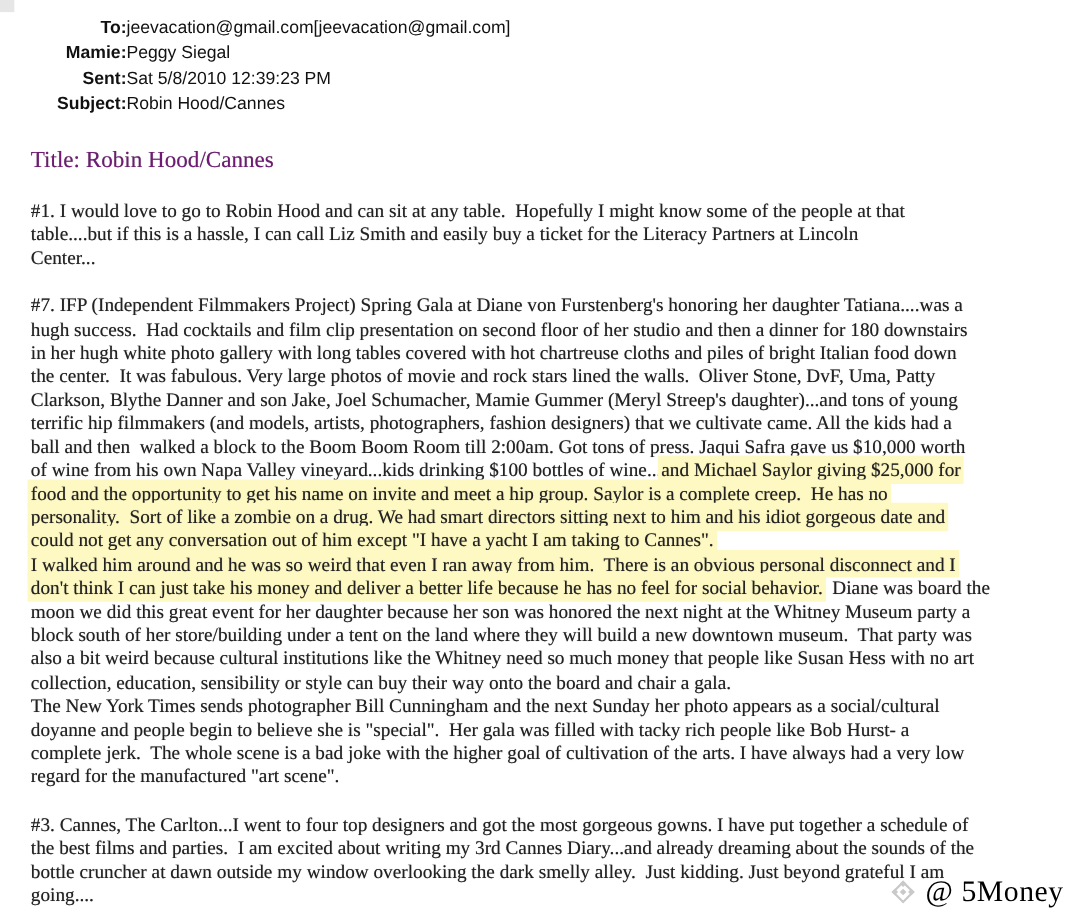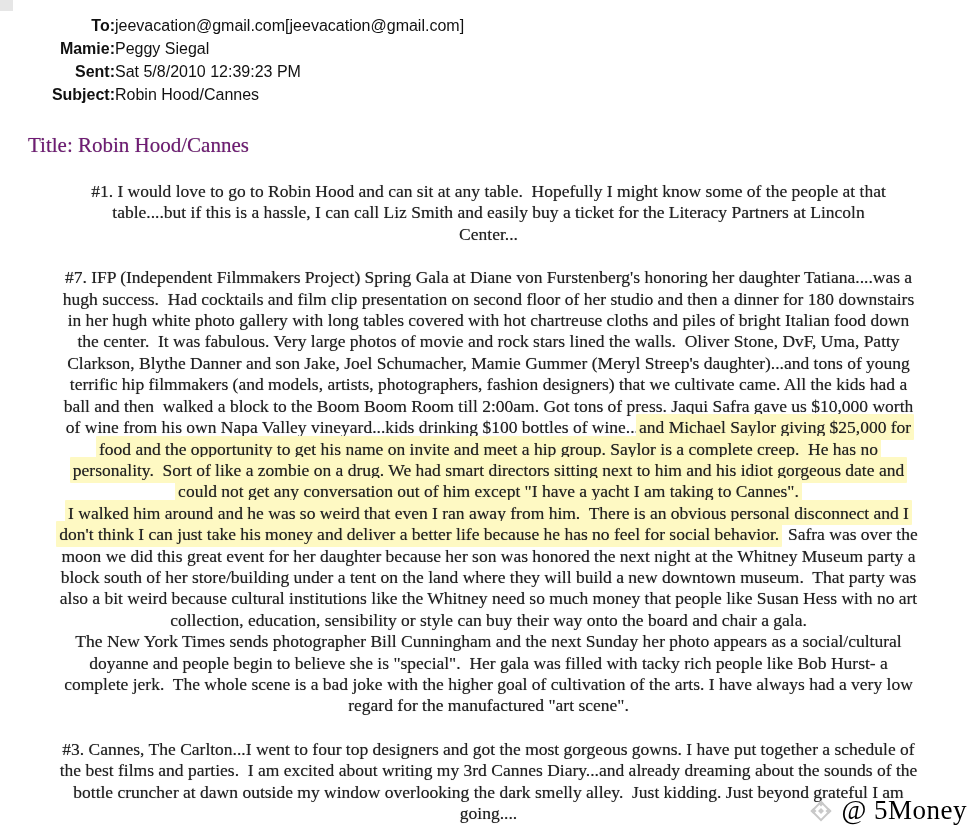--- a/index.html
+++ b/index.html
@@ -39,21 +39,21 @@
   .hdr-value { white-space: pre; }
   
   .doc-title {
     margin-top: 27px;
     font-size: 21px;
     line-height: 24px;
     color: #701a75;
     text-shadow: 0 0 0.7px rgba(0,0,0,0.45);
   }
   
-  .email-body { margin-top: 0; text-align: center; }
+  .email-body { margin-top: 0; }
   .paragraph { margin-top: 22px; }
   .paragraph:first-child { margin-top: 24px; }
   .line {
     font-size: 17.5px;
     line-height: 21.4px;
     white-space: pre;
     color: #222;
     text-shadow: 0 0 0.7px rgba(0,0,0,0.5);
   }
   .hl {
@@ -118,21 +118,21 @@
         <div class="line"><span>in her hugh white photo gallery with long tables covered with hot chartreuse cloths and piles of bright Italian food down</span></div>
         <div class="line"><span>the center.  It was fabulous. Very large photos of movie and rock stars lined the walls.  Oliver Stone, DvF, Uma, Patty</span></div>
         <div class="line"><span>Clarkson, Blythe Danner and son Jake, Joel Schumacher, Mamie Gummer (Meryl Streep's daughter)...and tons of young</span></div>
         <div class="line"><span>terrific hip filmmakers (and models, artists, photographers, fashion designers) that we cultivate came. All the kids had a</span></div>
         <div class="line"><span>ball and then  walked a block to the Boom Boom Room till 2:00am. Got tons of press. Jaqui Safra gave us $10,000 worth</span></div>
         <div class="line"><span>of wine from his own Napa Valley vineyard...kids drinking $100 bottles of wine...</span><span class="hl">and Michael Saylor giving $25,000 for</span></div>
         <div class="line"><span class="hl">food and the opportunity to get his name on invite and meet a hip group. Saylor is a complete creep.  He has no</span></div>
         <div class="line"><span class="hl">personality.  Sort of like a zombie on a drug. We had smart directors sitting next to him and his idiot gorgeous date and</span></div>
         <div class="line"><span class="hl">could not get any conversation out of him except "I have a yacht I am taking to Cannes".</span></div>
         <div class="line"><span class="hl">I walked him around and he was so weird that even I ran away from him.  There is an obvious personal disconnect and I</span></div>
-        <div class="line"><span class="hl">don't think I can just take his money and deliver a better life because he has no feel for social behavior.</span><span>  Safra was over the</span></div>
+        <div class="line"><span class="hl">don't think I can just take his money and deliver a better life because he has no feel for social behavior.</span><span>  Diane was board the</span></div>
         <div class="line"><span>moon we did this great event for her daughter because her son was honored the next night at the Whitney Museum party a</span></div>
         <div class="line"><span>block south of her store/building under a tent on the land where they will build a new downtown museum.  That party was</span></div>
         <div class="line"><span>also a bit weird because cultural institutions like the Whitney need so much money that people like Susan Hess with no art</span></div>
         <div class="line"><span>collection, education, sensibility or style can buy their way onto the board and chair a gala.</span></div>
         <div class="line"><span>The New York Times sends photographer Bill Cunningham and the next Sunday her photo appears as a social/cultural</span></div>
         <div class="line"><span>doyanne and people begin to believe she is "special".  Her gala was filled with tacky rich people like Bob Hurst- a</span></div>
         <div class="line"><span>complete jerk.  The whole scene is a bad joke with the higher goal of cultivation of the arts. I have always had a very low</span></div>
         <div class="line"><span>regard for the manufactured "art scene".</span></div>
       </div>
       <div class="paragraph">

